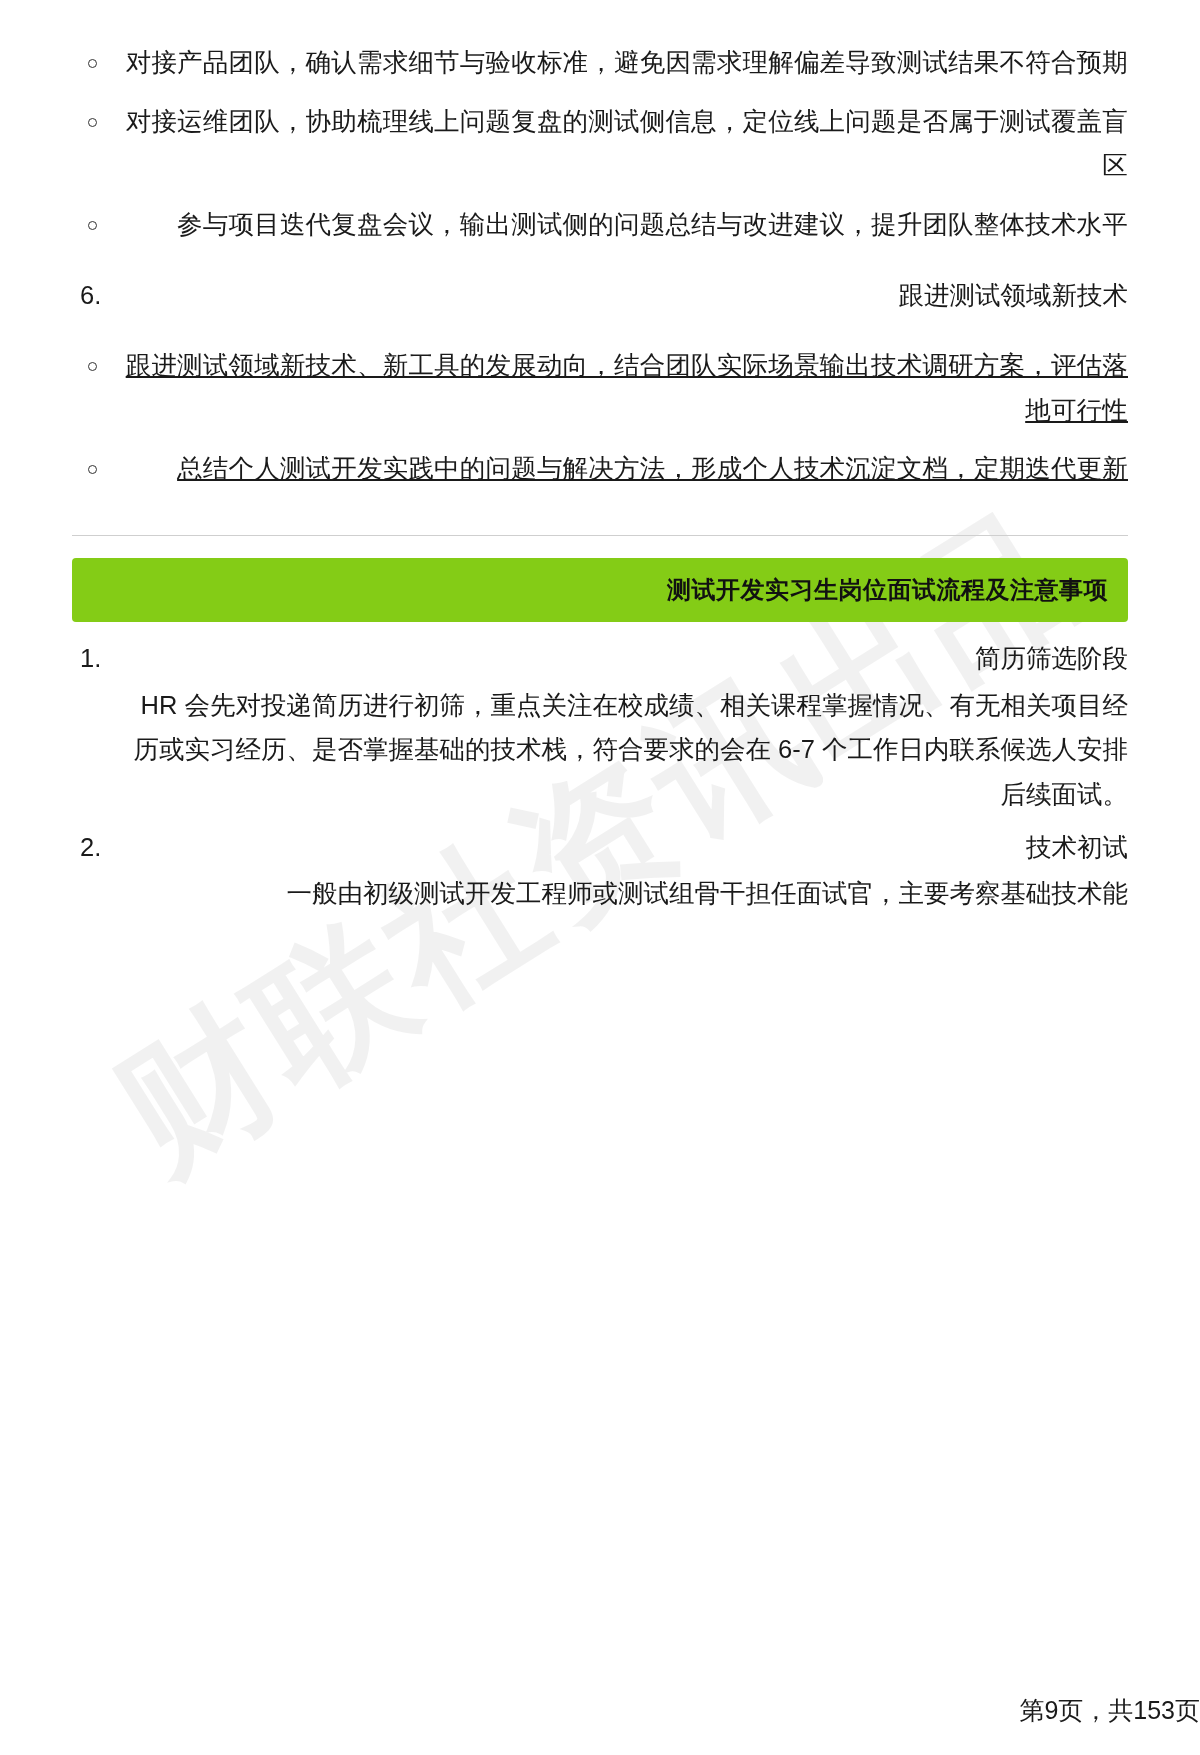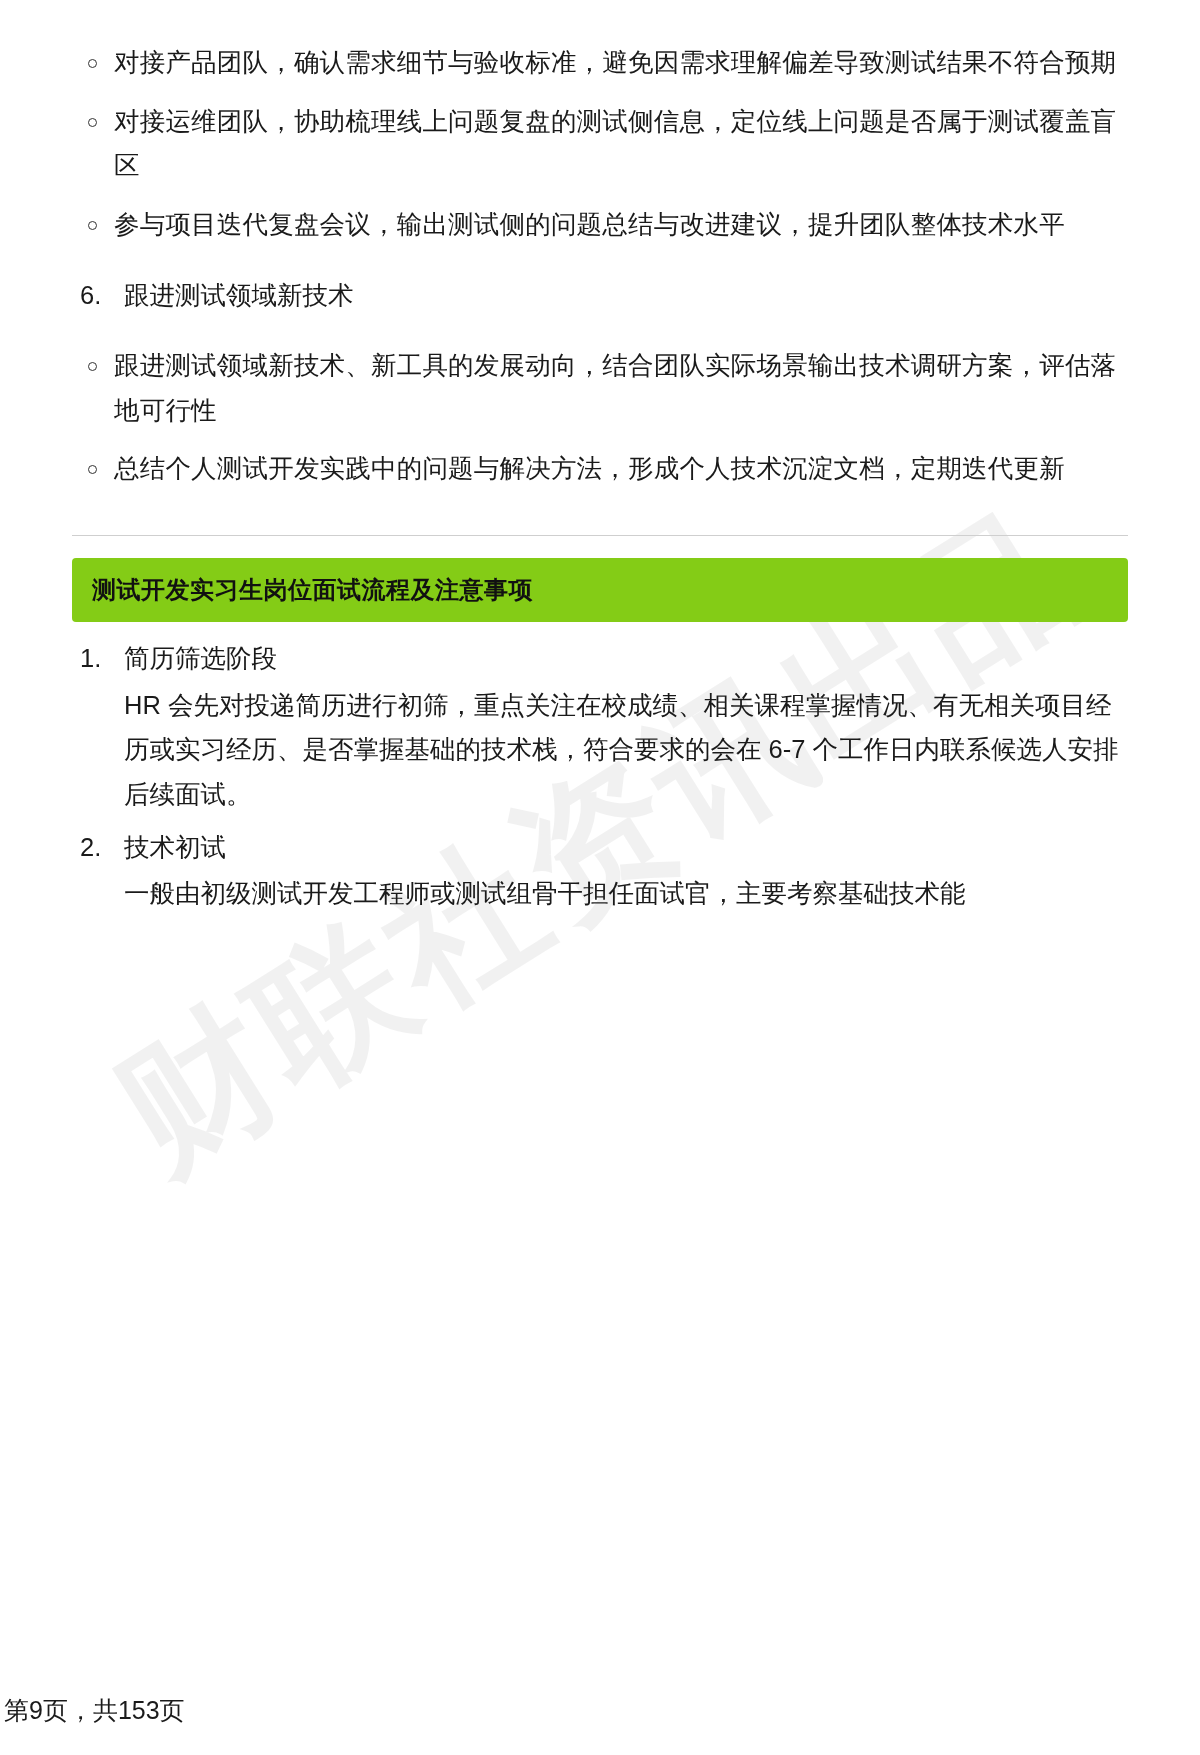--- a/index.html
+++ b/index.html
@@ -32,20 +32,21 @@
     color: rgba(0, 0, 0, 0.055);
     white-space: nowrap;
     letter-spacing: 6px;
     pointer-events: none;
     user-select: none;
     z-index: 0;
   }
   .content {
     position: relative;
     z-index: 1;
+    text-align: right;
   }
 
   
   ul.circle-list {
     list-style: none;
     margin: 0;
     padding: 0;
   }
   ul.circle-list > li {
     position: relative;
@@ -61,20 +62,21 @@
     left: 16px;
     top: 19px;
     width: 9px;
     height: 9px;
     border: 1.6px solid #333;
     border-radius: 50%;
     box-sizing: border-box;
   }
   .sub-block {
     margin-left: 60px;
+    text-decoration: underline;
   }
   .sub-block-top {
     margin-left: 60px;
     margin-top: -6px;
   }
 
   
   .num-item {
     position: relative;
     padding-left: 52px;
@@ -113,21 +115,21 @@
     font-weight: bold;
     margin: 44px 0 30px 0;
     letter-spacing: 1px;
   }
 
   .footer {
     position: absolute;
     left: 4px;
     right: 0;
     bottom: 28px;
-    text-align: left;
+    text-align: right;
     font-size: 25px;
     color: #1a1a1a;
     z-index: 1;
   }
 </style>
 </head>
 <body>
 
 <div class="page">
 

